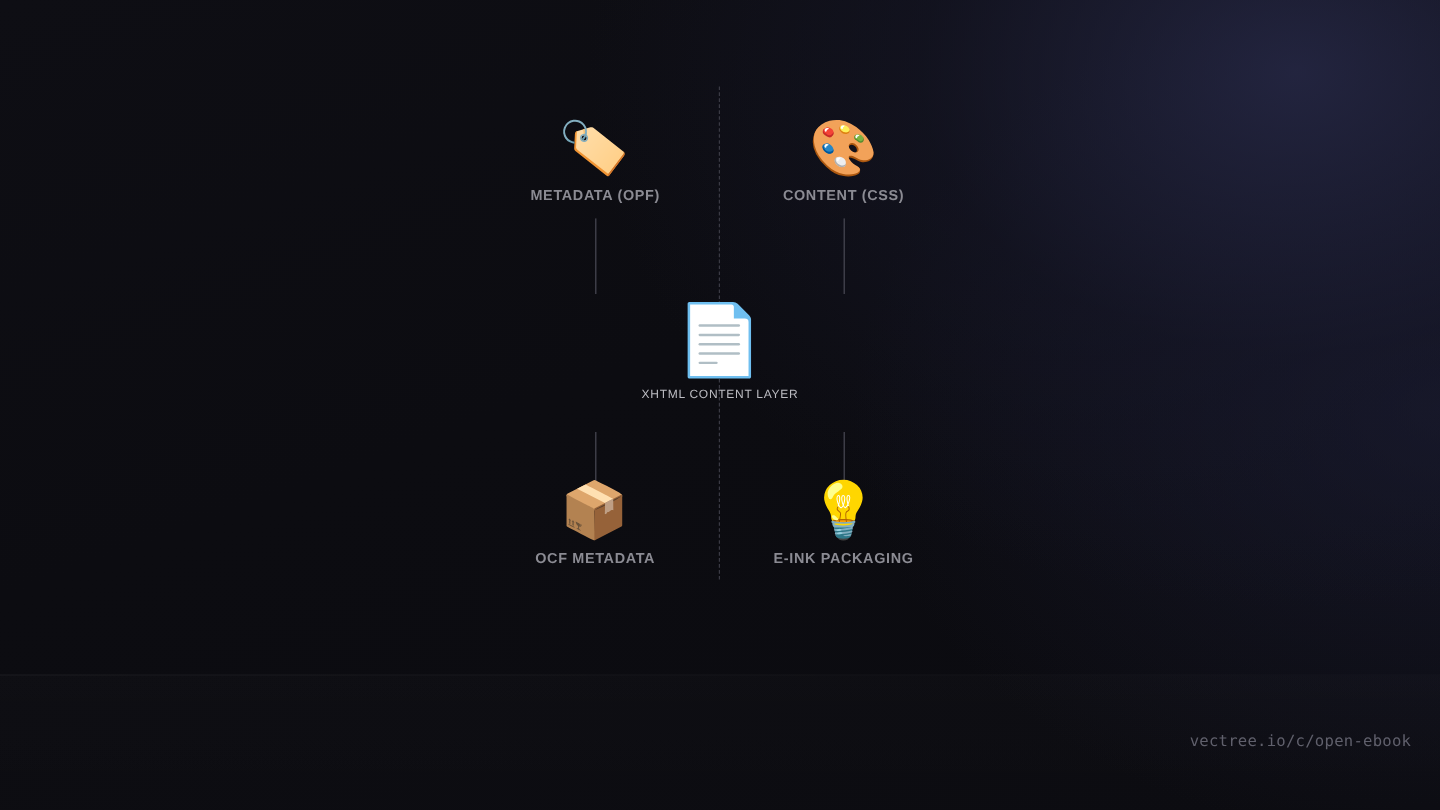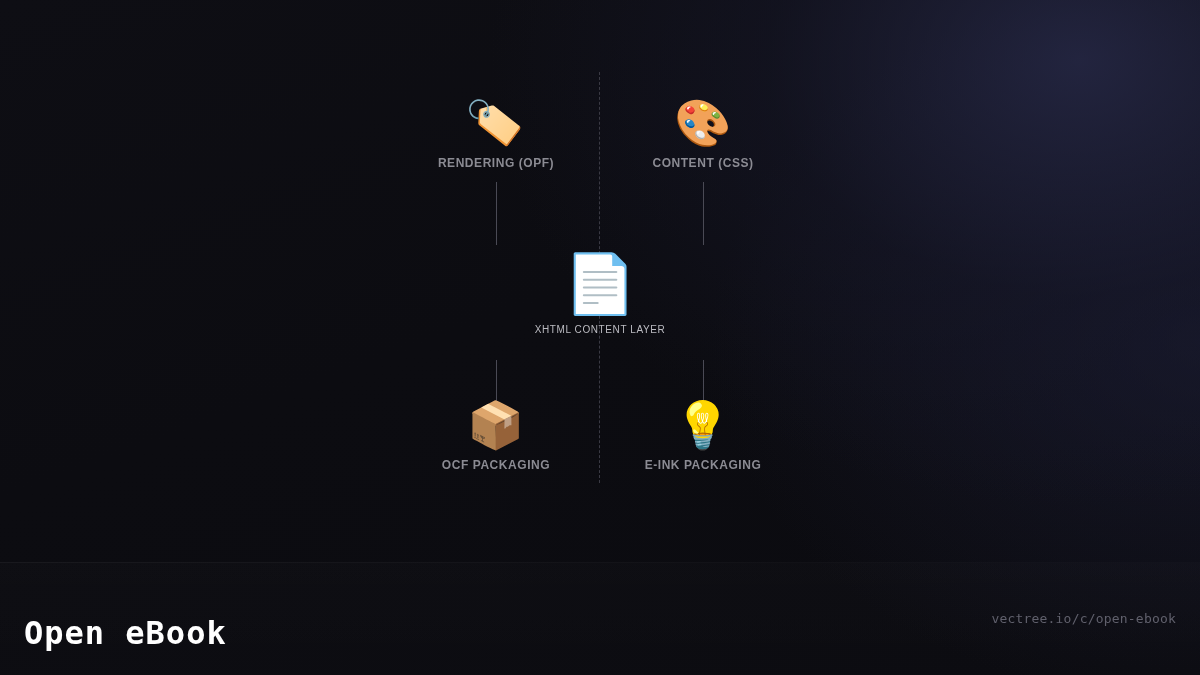--- a/index.html
+++ b/index.html
@@ -162,49 +162,48 @@
 
     <div class="spine"></div>
 
     <div class="connector c-tl"></div>
     <div class="connector c-tr"></div>
     <div class="connector c-bl"></div>
     <div class="connector c-br"></div>
 
     <div class="node satellite n-meta">
       <span class="glyph tag">🏷️</span>
-      <span class="label">RENDERING (OPF)</span>
+      <span class="label">METADATA (OPF)</span>
     </div>
 
     <div class="node satellite n-style">
       <span class="glyph">🎨</span>
       <span class="label">CONTENT (CSS)</span>
     </div>
 
     <div class="node core n-core">
       <span class="glyph">📄</span>
       <span class="label">XHTML CONTENT LAYER</span>
     </div>
 
     <div class="node satellite n-ocf">
       <span class="glyph">📦</span>
-      <span class="label">OCF PACKAGING</span>
+      <span class="label">OCF METADATA</span>
     </div>
 
     <div class="node satellite n-eink">
       <span class="glyph">💡</span>
       <span class="label">E-INK PACKAGING</span>
     </div>
 
   </div>
 
   <div class="footer-rule"></div>
 
   <div class="footer">
 
 
-    <div class="page-title">Open eBook</div>
 
     <div class="footer-url">vectree.io/c/open-ebook</div>
 
   </div>
 
 </div>
 
 </body></html>

